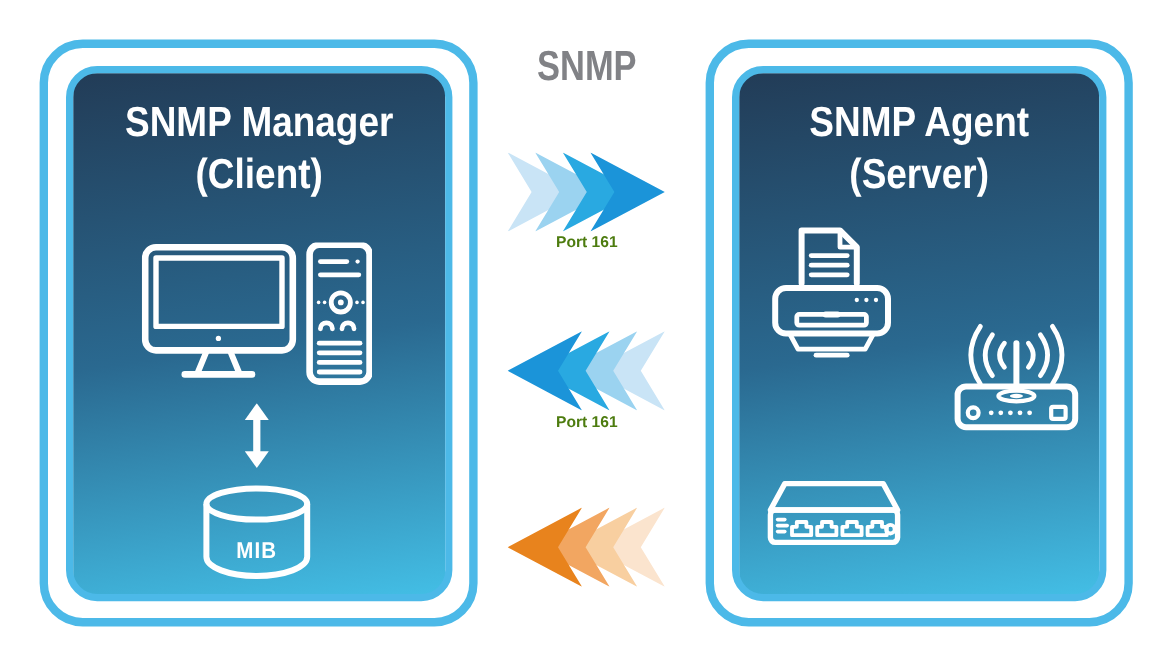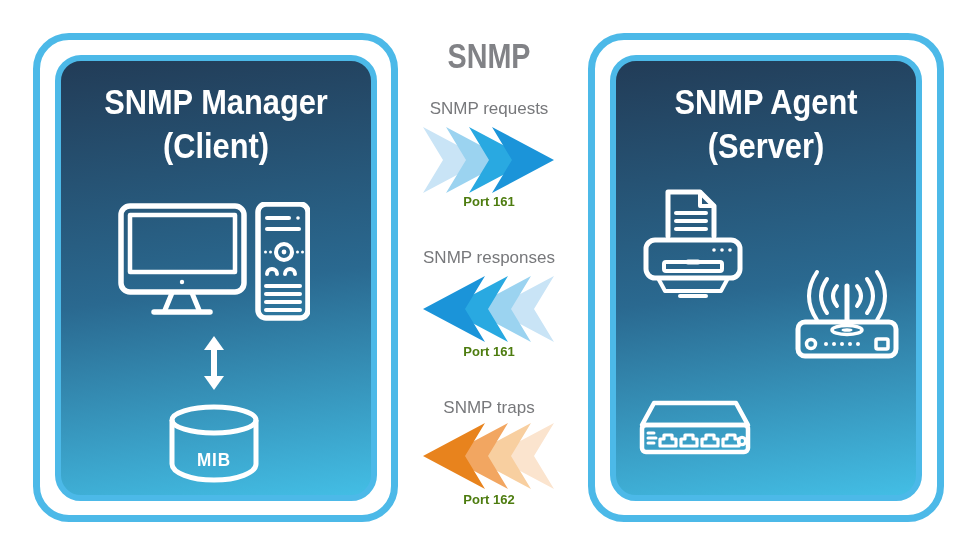--- a/index.html
+++ b/index.html
@@ -92,52 +92,48 @@
   </svg>
 
   <svg class="icon" style="left:167px;top:404px;" width="94" height="82" viewBox="0 0 94 82" fill="none" stroke="#ffffff" stroke-width="5">
     <ellipse cx="47" cy="16" rx="42" ry="13"></ellipse>
     <path d="M5,16 V60 a42,16 0 0 0 84,0 V16"></path>
   </svg>
   <div class="mib-label">MIB</div>
 
   <div class="center-title">SNMP</div>
 
-  <div class="flow-label" style="top:99px">SNMP requests</div>
   <div class="arrow-row" style="top:127px">
       <svg viewBox="0 0 132 66" width="132" height="66">
         <polygon points="0,0 62,33 0,66 20,33" fill="#C9E4F6"></polygon>
         <polygon points="23,0 85,33 23,66 43,33" fill="#9BD3F0"></polygon>
         <polygon points="46,0 108,33 46,66 66,33" fill="#29A9E1"></polygon>
         <polygon points="69,0 131,33 69,66 89,33" fill="#1B94D9"></polygon>
       </svg>
     </div>
   <div class="port-label" style="top:194px">Port 161</div>
 
-  <div class="flow-label" style="top:248px">SNMP responses</div>
   <div class="arrow-row" style="top:276px">
       <svg viewBox="0 0 132 66" width="132" height="66">
         <polygon points="131,0 69,33 131,66 111,33" fill="#C9E4F6"></polygon>
         <polygon points="108,0 46,33 108,66 88,33" fill="#9BD3F0"></polygon>
         <polygon points="85,0 23,33 85,66 65,33" fill="#29A9E1"></polygon>
         <polygon points="62,0 0,33 62,66 42,33" fill="#1B94D9"></polygon>
       </svg>
     </div>
   <div class="port-label" style="top:344px">Port 161</div>
 
-  <div class="flow-label" style="top:398px">SNMP traps</div>
   <div class="arrow-row" style="top:423px">
       <svg viewBox="0 0 132 66" width="132" height="66">
         <polygon points="131,0 69,33 131,66 111,33" fill="#FBE4CE"></polygon>
         <polygon points="108,0 46,33 108,66 88,33" fill="#F8CFA0"></polygon>
         <polygon points="85,0 23,33 85,66 65,33" fill="#F2A661"></polygon>
         <polygon points="62,0 0,33 62,66 42,33" fill="#E8831D"></polygon>
       </svg>
     </div>
-  <div class="port-label" style="top:492px">Port 162</div>
 
   <div class="panel-outer outer-right"></div>
   <div class="panel-inner inner-right"></div>
   <div class="panel-title title-right">
     <span>SNMP Agent</span><br>
     <span>(Server)</span>
   </div>
 
   <svg class="icon" style="left:642px;top:188px;" width="102" height="114" viewBox="0 0 102 114" fill="none" stroke="#ffffff" stroke-linecap="round" stroke-linejoin="round">
     <path d="M26,48 V4 h32 l14,14 v30" stroke-width="5"></path>

